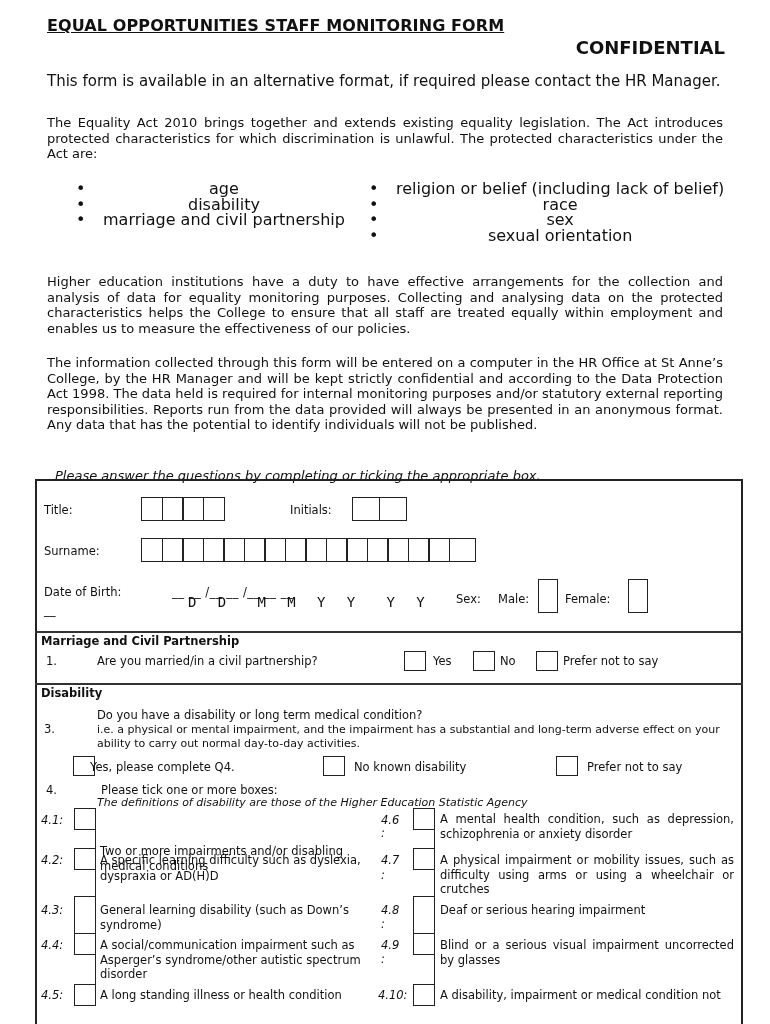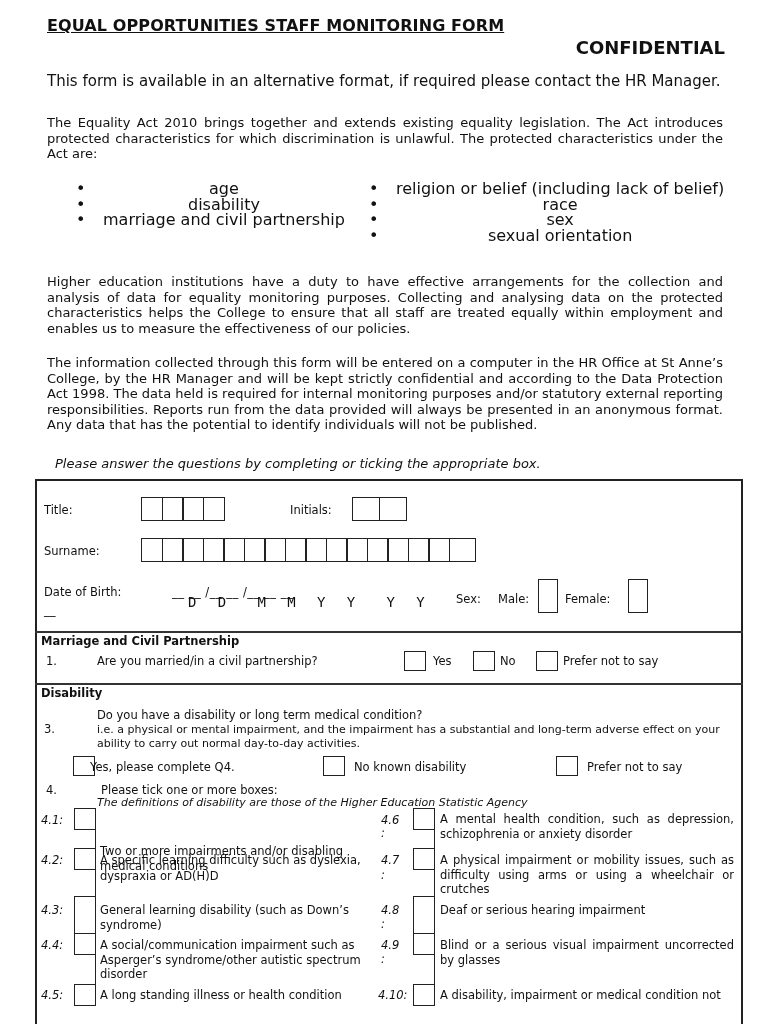--- a/index.html
+++ b/index.html
@@ -6,21 +6,21 @@
   body { width:770px; height:1024px; position:relative; overflow:hidden; color:#111; font-family:"DejaVu Sans", sans-serif; }
   .abs { position:absolute; }
   .title { left:47px; top:16px; font-size:16px; font-weight:bold; text-decoration:underline; letter-spacing:0.1px; }
   .conf { right:45px; top:37px; font-size:18px; font-weight:bold; }
   .lead { left:47px; top:67px; width:676px; font-size:15px; line-height:28px; text-align:justify; }
   .para { left:47px; width:676px; font-size:13px; line-height:15.6px; text-align:justify; }
   .bul { font-size:16px; line-height:15.6px;text-align:center; }
   .bul li { list-style:none; position:relative; padding-left:27px; }
   .bul li::before { content:"\2022"; position:absolute; left:0; }
   ul { margin:0; padding:0; }
-  .italic-note { left:55px; top:456px; font-size:13px; font-style:italic; }
+  .italic-note { left:55px; top:468px; font-size:13px; font-style:italic; }
   .formbox { left:35px; top:479px; width:708px; height:560px; border:2px solid #222; box-sizing:border-box; }
   .hline { position:absolute; left:35px; width:708px; height:0; border-top:2px solid #333; }
   .lbl { font-size:11.5px; }
   .cells { display:flex; }
   .cell { width:22px; height:24px; border:1.5px solid #222; box-sizing:border-box; margin-left:-1.5px; }
   .cell:first-child { margin-left:0; }
   .tall { width:20px; height:34px; border:1.5px solid #222; box-sizing:border-box; }
   .cb { width:22px; height:20px; border:1.5px solid #222; box-sizing:border-box; }
   .mono { font-family:"DejaVu Sans Mono", monospace; }
   .b { font-weight:bold; }

